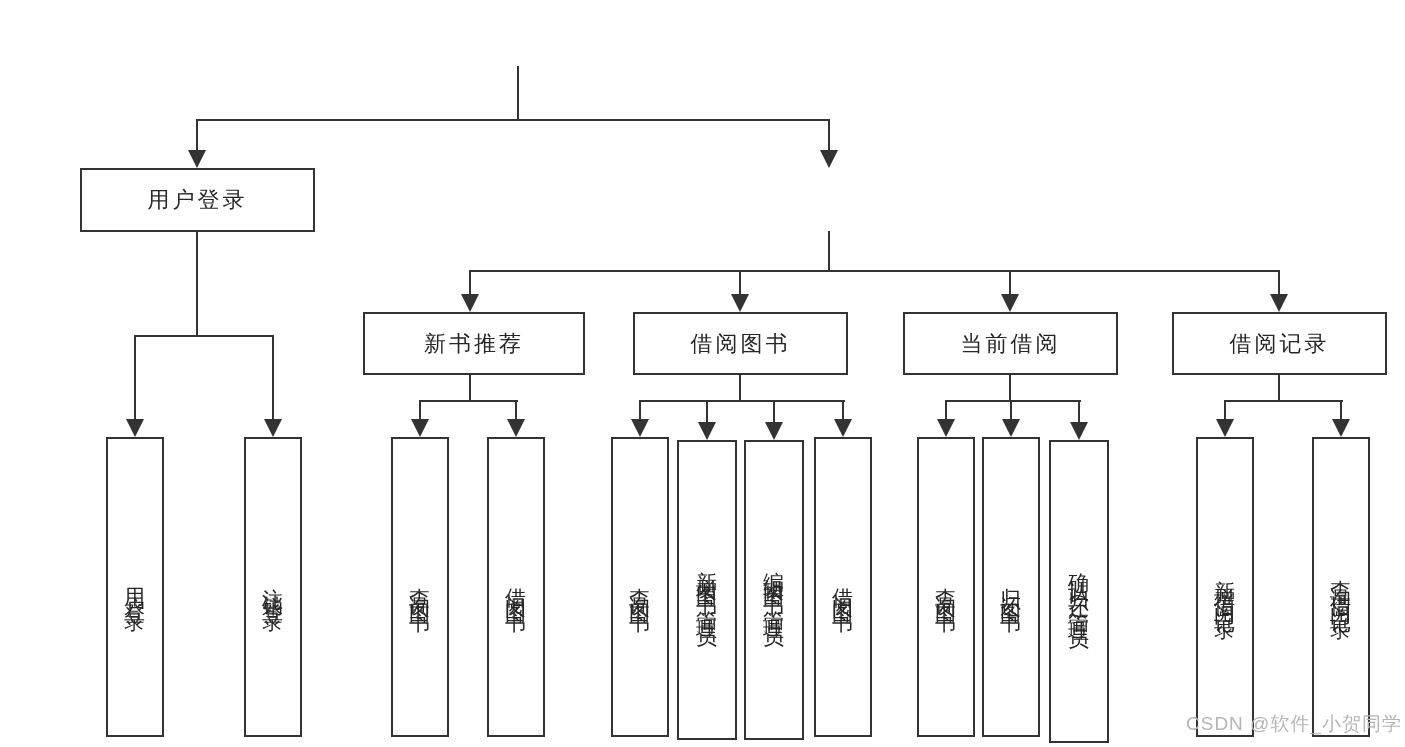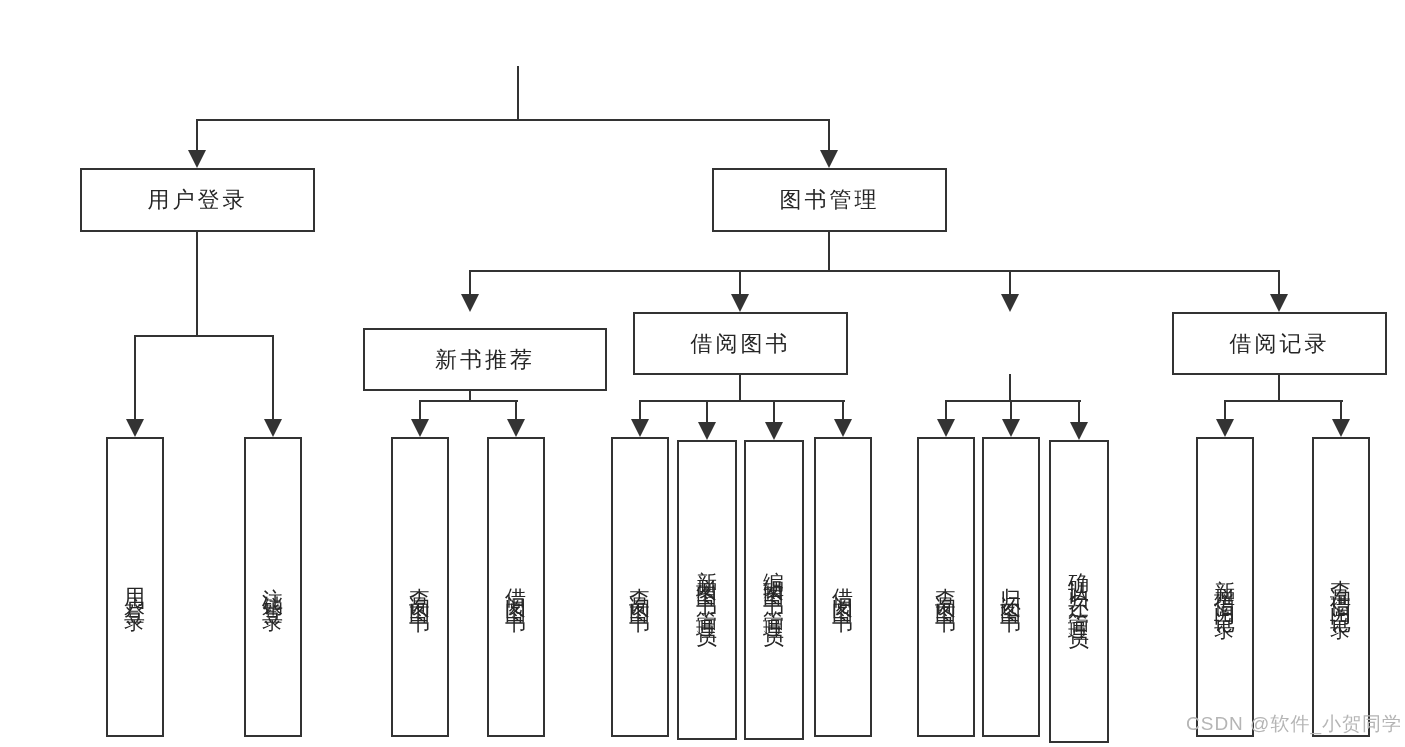--- a/index.html
+++ b/index.html
@@ -118,24 +118,24 @@
       <div class="arrowhead" style="left: 834px; top: 419px;"></div>
       <div class="arrowhead" style="left: 937px; top: 419px;"></div>
       <div class="arrowhead" style="left: 1002px; top: 419px;"></div>
       <div class="arrowhead" style="left: 1070px; top: 422px;"></div>
       <div class="arrowhead" style="left: 1216px; top: 419px;"></div>
       <div class="arrowhead" style="left: 1332px; top: 419px;"></div>
     </div>
 
 
   <div class="box hbox" style="left:80px;top:168px;width:235px;height:64px">用户登录</div>
-  <div class="box hbox" style="left:712px;top:168px;width:235px;height:64px">图书管理</div>
 
-  <div class="box hbox" style="left:363px;top:328px;width:244px;height:63px">新书推荐</div>
+  <div class="box hbox" style="left:363px;top:312px;width:222px;height:63px">新书推荐</div>
   <div class="box hbox" style="left:633px;top:312px;width:215px;height:63px">借阅图书</div>
+  <div class="box hbox" style="left:903px;top:312px;width:215px;height:63px">当前借阅</div>
   <div class="box hbox" style="left:1172px;top:312px;width:215px;height:63px">借阅记录</div>
 
   <div class="box vbox" style="left:106px;top:437px;width:58px;height:300px">用户登录</div>
   <div class="box vbox" style="left:244px;top:437px;width:58px;height:300px">注销登录</div>
 
   <div class="box vbox" style="left:391px;top:437px;width:58px;height:300px">查询图书</div>
   <div class="box vbox" style="left:487px;top:437px;width:58px;height:300px">借阅图书</div>
 
   <div class="box vbox" style="left:611px;top:437px;width:58px;height:300px">查询图书</div>
   <div class="box vbox" style="left:677px;top:440px;width:60px;height:300px">新增图书（管理员）</div>

